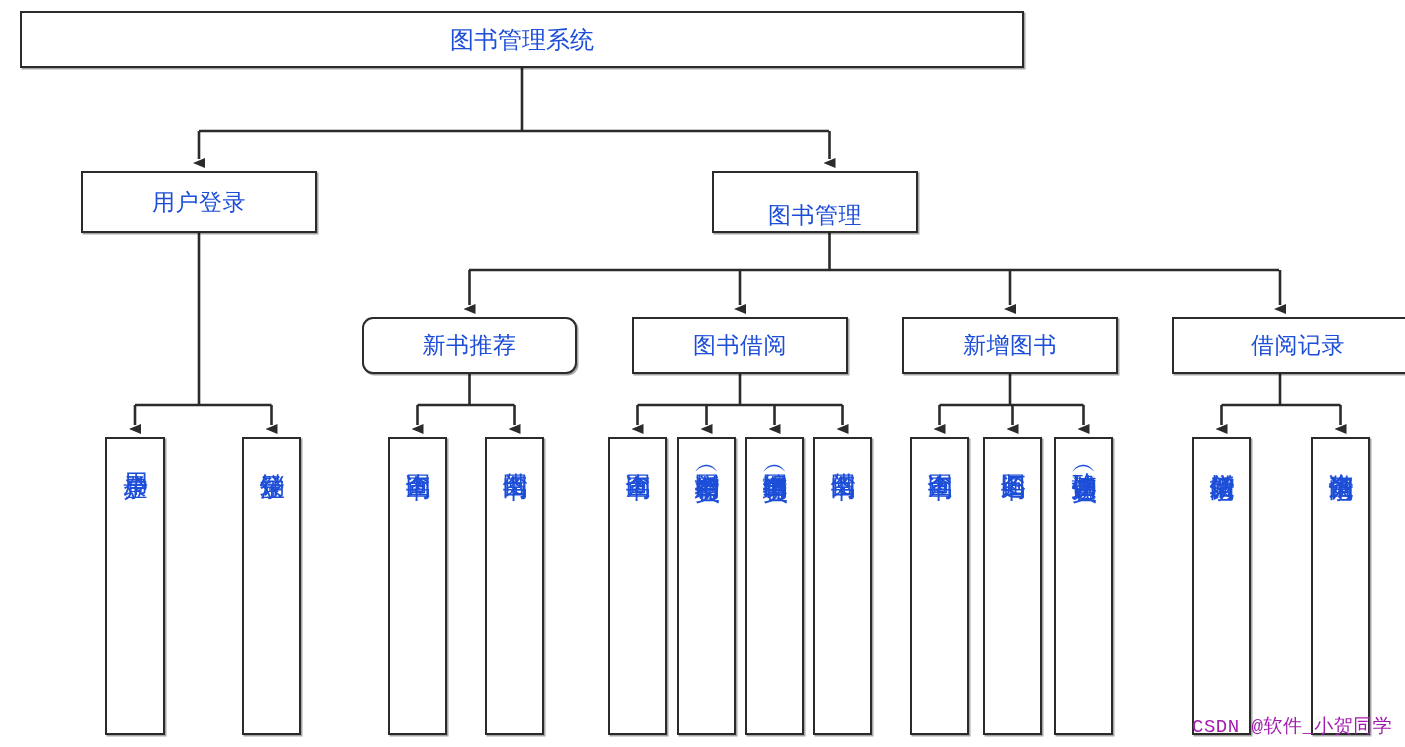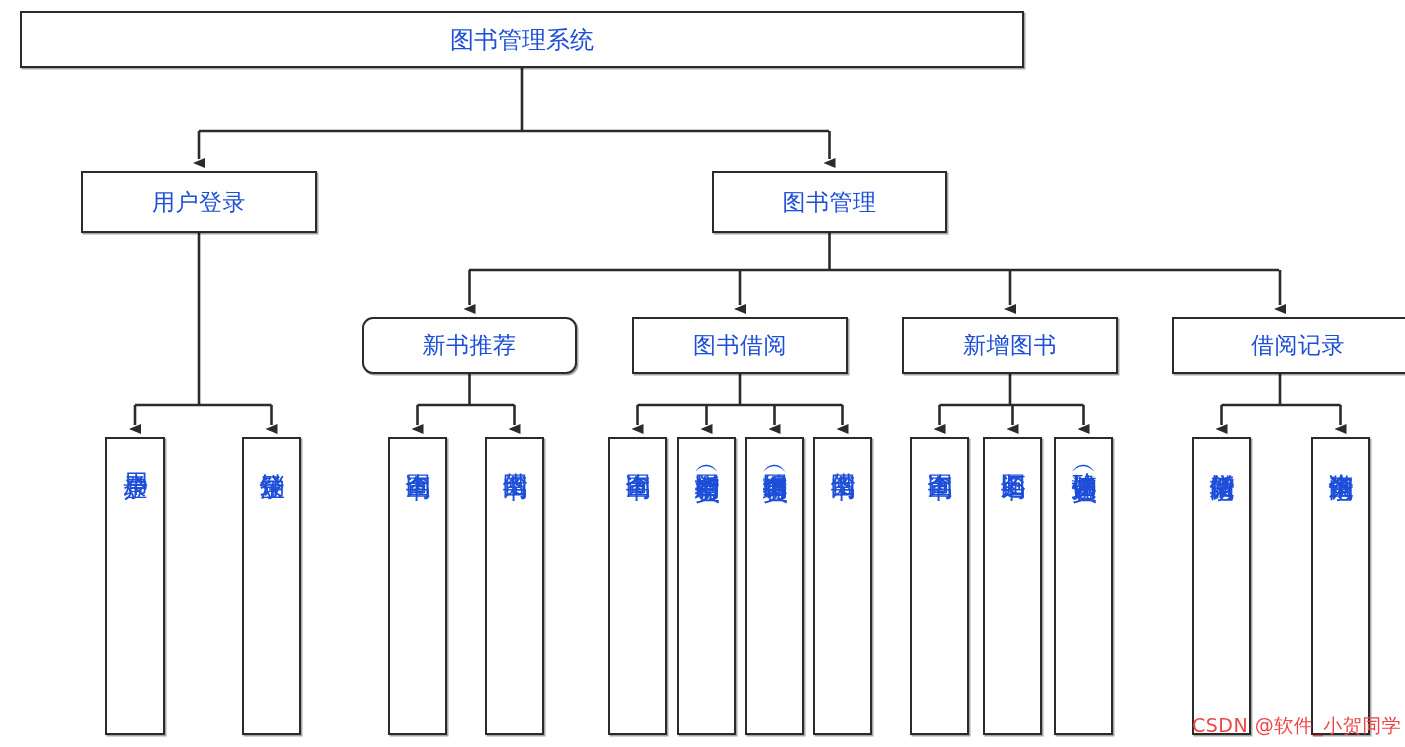--- a/index.html
+++ b/index.html
@@ -112,21 +112,21 @@
       </g>
   </svg>
 
   <div class="node node-root" style="left: 20px; top: 11px; width: 1004px; height: 57px;">
     <span>图书管理系统</span>
   </div>
 
   <div class="node node-h" style="left: 81px; top: 171px; width: 236px; height: 62px;">
     <span>用户登录</span>
   </div>
-  <div class="node node-h" style="left: 712px; top: 171px; width: 235px; height: 62px;">
+  <div class="node node-h" style="left: 712px; top: 171px; width: 206px; height: 62px; align-items: flex-end;">
     <span>图书管理</span>
   </div>
 
   <div class="node node-h" style="left: 362px; top: 317px; width: 215px; height: 57px; border-radius: 11px;">
     <span>新书推荐</span>
   </div>
   <div class="node node-h" style="left: 632px; top: 317px; width: 216px; height: 57px;">
     <span>图书借阅</span>
   </div>
   <div class="node node-h" style="left: 902px; top: 317px; width: 216px; height: 57px;">
@@ -169,15 +169,15 @@
   <div class="node node-v" style="left: 1054px; top: 437px; width: 59px; height: 298px;">
     <span class="vtext">确认归还（管理员）</span>
   </div>
   <div class="node node-v" style="left: 1192px; top: 437px; width: 59px; height: 298px;">
     <span class="vtext">新增借阅记录</span>
   </div>
   <div class="node node-v" style="left: 1311px; top: 437px; width: 59px; height: 298px;">
     <span class="vtext">查询借阅记录</span>
   </div>
 
-  <div class="watermark" style="left: 1192px; top: 713px; color: #ef4444;">CSDN @软件_小贺同学</div>
+  <div class="watermark" style="left: 1192px; top: 713px; color: #a21caf; font-family: Liberation Mono, monospace;">CSDN @软件_小贺同学</div>
 
 </div>
 
 </body></html>

